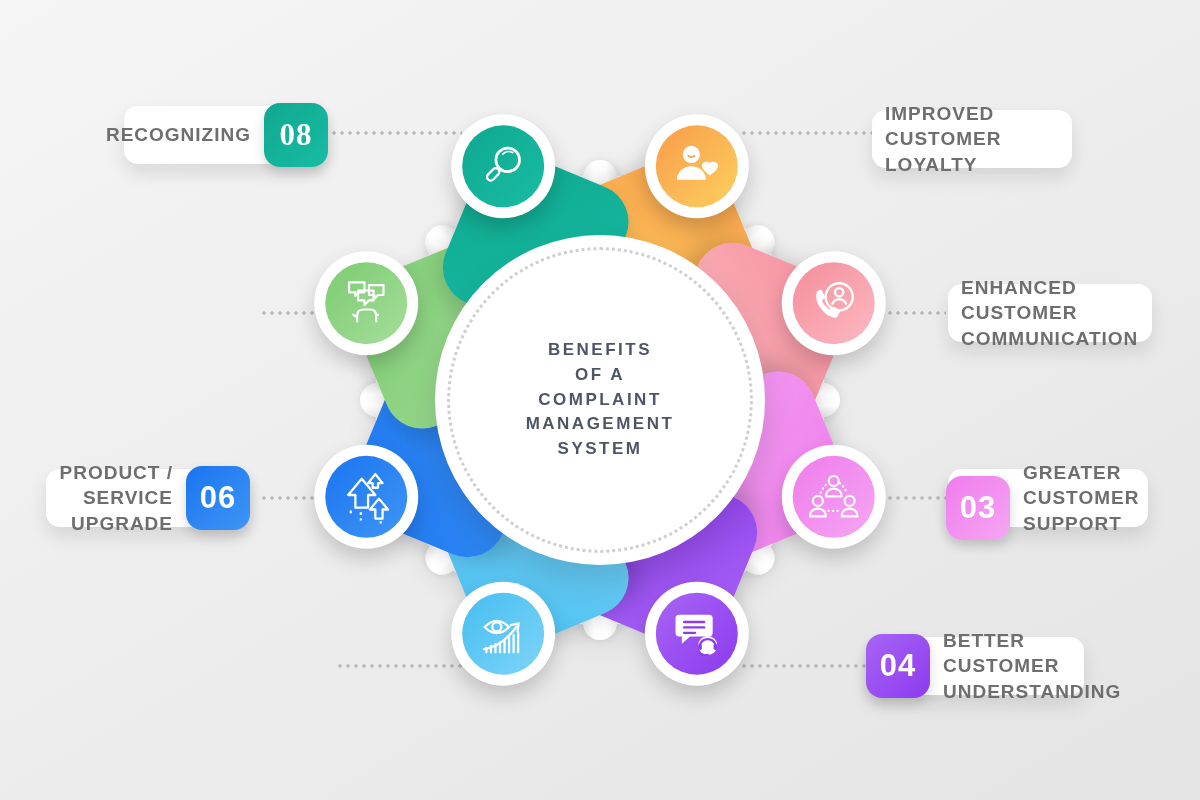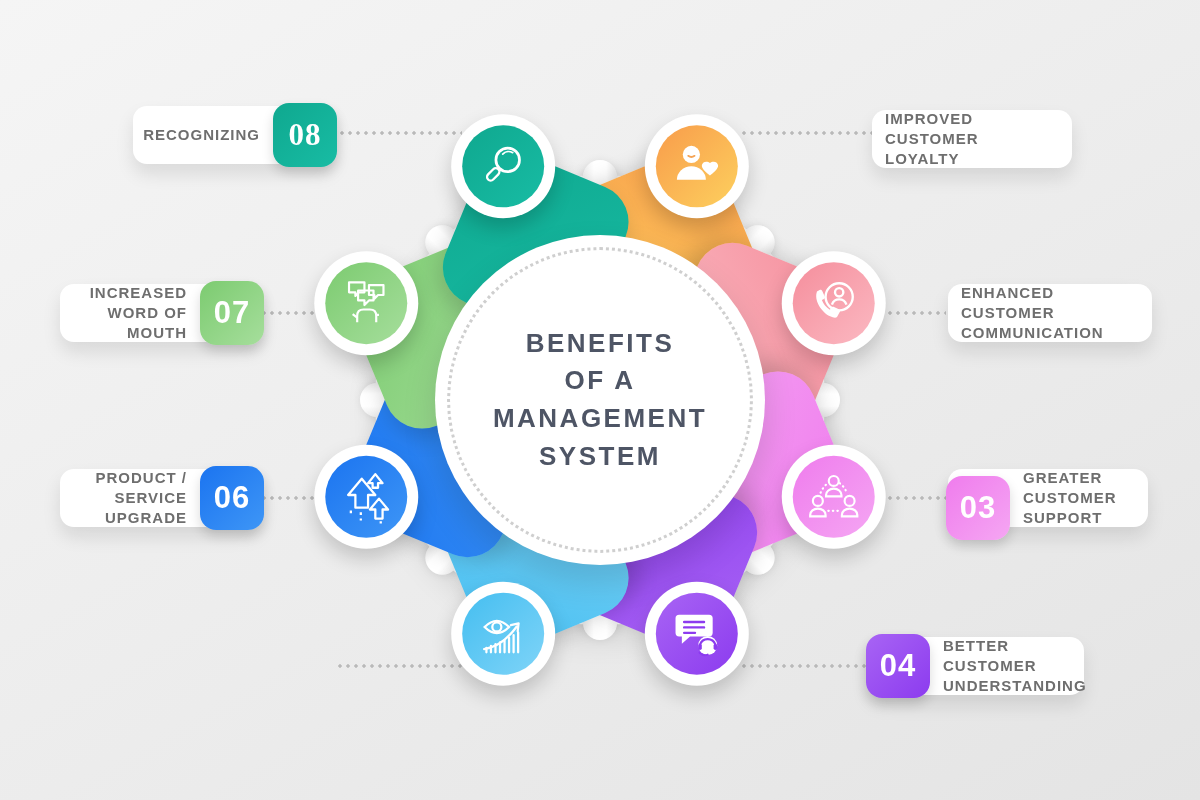--- a/index.html
+++ b/index.html
@@ -26,52 +26,52 @@
   
   .petal{position:absolute;left:520px;top:320px;width:160px;height:160px;border-radius:38px;z-index:4;
          transform:rotate(var(--a)) translateY(-168px) rotate(45deg);
          box-shadow:0 10px 22px rgba(0,0,0,.16);}
 
   
   .center{position:absolute;left:435px;top:235px;width:330px;height:330px;border-radius:50%;
           background:#fff;box-shadow:0 16px 34px rgba(0,0,0,.14);z-index:5;
           display:flex;align-items:center;justify-content:center;}
   .center-ring{position:absolute;inset:12px;border-radius:50%;border:3px dotted #cfcfcf;}
-  .title{text-align:center;color:var(--title);font-weight:700;font-size:26px;line-height:1.45;letter-spacing:2.5px;}
+  .title{text-align:center;color:var(--title);font-weight:700;font-size:17px;line-height:1.45;letter-spacing:2.5px;}
   .title span{display:block;}
 
   
   .node{position:absolute;left:548px;top:348px;width:104px;height:104px;border-radius:50%;background:#fff;z-index:6;
         display:flex;align-items:center;justify-content:center;
         transform:rotate(var(--a)) translateY(-253px) rotate(calc(var(--a) * -1));
         box-shadow:0 10px 20px rgba(0,0,0,.18);}
   .node-inner{width:82px;height:82px;border-radius:50%;display:flex;align-items:center;justify-content:center;}
   .node-inner svg{width:58px;height:58px;display:block;}
 
   
   .card{position:absolute;height:58px;background:var(--card);border-radius:14px;z-index:7;
         box-shadow:0 10px 18px rgba(0,0,0,.10);display:flex;align-items:center;}
   .card .num{width:64px;height:64px;border-radius:16px;color:#fff;font-size:31px;font-weight:700;flex:none;
              display:flex;align-items:center;justify-content:center;letter-spacing:1px;
              box-shadow:0 6px 12px rgba(0,0,0,.15);}
   .card.right .num{margin-left:-2px;}
   .card.left{justify-content:flex-end;}
   .card.left .num{margin-right:-2px;}
-  .card .txt{padding:0 13px;font-size:15px;font-weight:700;color:var(--label);letter-spacing:1px;line-height:1.32;}
+  .card .txt{padding:0 13px;font-size:19px;font-weight:700;color:var(--label);letter-spacing:1px;line-height:1.32;}
   .card.left .txt{text-align:right;}
   .ln{display:block;}
 
   .c1{left:872px;top:110px;width:200px}
   .c2{left:948px;top:284px;width:204px}
   .c3{left:948px;top:469px;width:200px}
   .c4{left:868px;top:637px;width:216px}
   .c5{left:128px;top:637px;width:210px}
-  .c6{left:60px;top:469px;width:202px}
+  .c6{left:46px;top:469px;width:202px}
   .c7{left:60px;top:284px;width:202px}
-  .c8{left:133px;top:106px;width:202px}
+  .c8{left:124px;top:106px;width:202px}
 </style>
 </head>
 <body>
 
 <div class="stage">
 
   <div class="dots" style="left:330px;top:131px;width:132px"></div>
   <div class="dots" style="left:740px;top:131px;width:132px"></div>
   <div class="dots" style="left:260px;top:311px;width:56px"></div>
   <div class="dots" style="left:886px;top:311px;width:60px"></div>
@@ -97,20 +97,21 @@
   <div class="petal" style="--a: 202.5deg; background: linear-gradient(135deg, rgb(69, 190, 240), rgb(127, 212, 248));"></div>
   <div class="petal" style="--a: 247.5deg; background: linear-gradient(135deg, rgb(27, 116, 240), rgb(62, 150, 246));"></div>
   <div class="petal" style="--a: 292.5deg; background: linear-gradient(135deg, rgb(124, 203, 112), rgb(166, 222, 156));"></div>
   <div class="petal" style="--a: 337.5deg; background: linear-gradient(135deg, rgb(15, 168, 143), rgb(24, 188, 164));"></div>
 
   <div class="center">
     <div class="center-ring"></div>
     <div class="title">
       <span>BENEFITS</span>
       <span>OF A</span>
+      <span>COMPLAINT</span>
       <span>MANAGEMENT</span>
       <span>SYSTEM</span>
     </div>
   </div>
 
   <div class="node" style="--a:22.5deg">
     <div class="node-inner" style="background: linear-gradient(135deg, rgb(248, 156, 75), rgb(253, 208, 94));">
       <svg viewBox="0 0 64 64">
         <g fill="#fff">
             <circle cx="26" cy="19" r="9.5"></circle>
@@ -248,28 +249,20 @@
   </div>
 
   <div class="card left c6">
     <div class="txt">
       <span class="ln">PRODUCT /</span>
       <span class="ln">SERVICE</span>
       <span class="ln">UPGRADE</span>
     </div>
     <div class="num" style="background: linear-gradient(135deg, rgb(27, 116, 240), rgb(62, 150, 246));">06</div>
   </div>
-  <div class="card left c7">
-    <div class="txt">
-      <span class="ln">INCREASED</span>
-      <span class="ln">WORD OF</span>
-      <span class="ln">MOUTH</span>
-    </div>
-    <div class="num" style="background: linear-gradient(135deg, rgb(124, 203, 112), rgb(166, 222, 156));">07</div>
-  </div>
   <div class="card left c8">
     <div class="txt">
       <span class="ln">RECOGNIZING</span>
     </div>
     <div class="num" style="background: linear-gradient(135deg, rgb(15, 168, 143), rgb(24, 188, 164)); font-family: Liberation Serif, serif;">08</div>
   </div>
 
 </div>
 
 </body></html>

